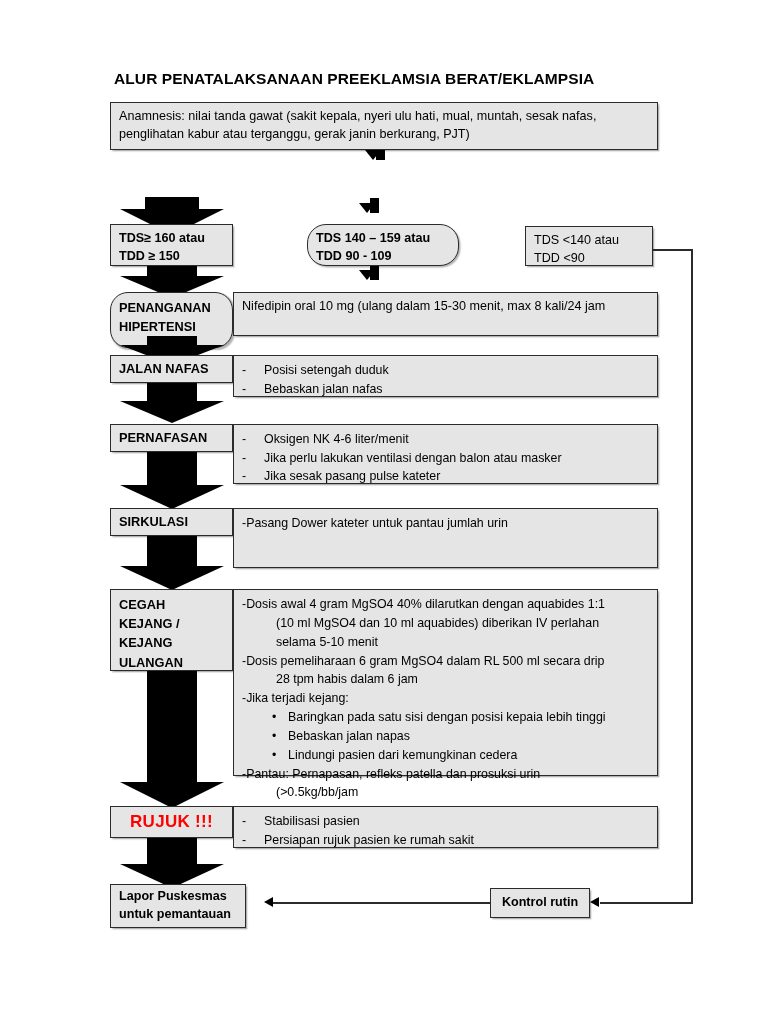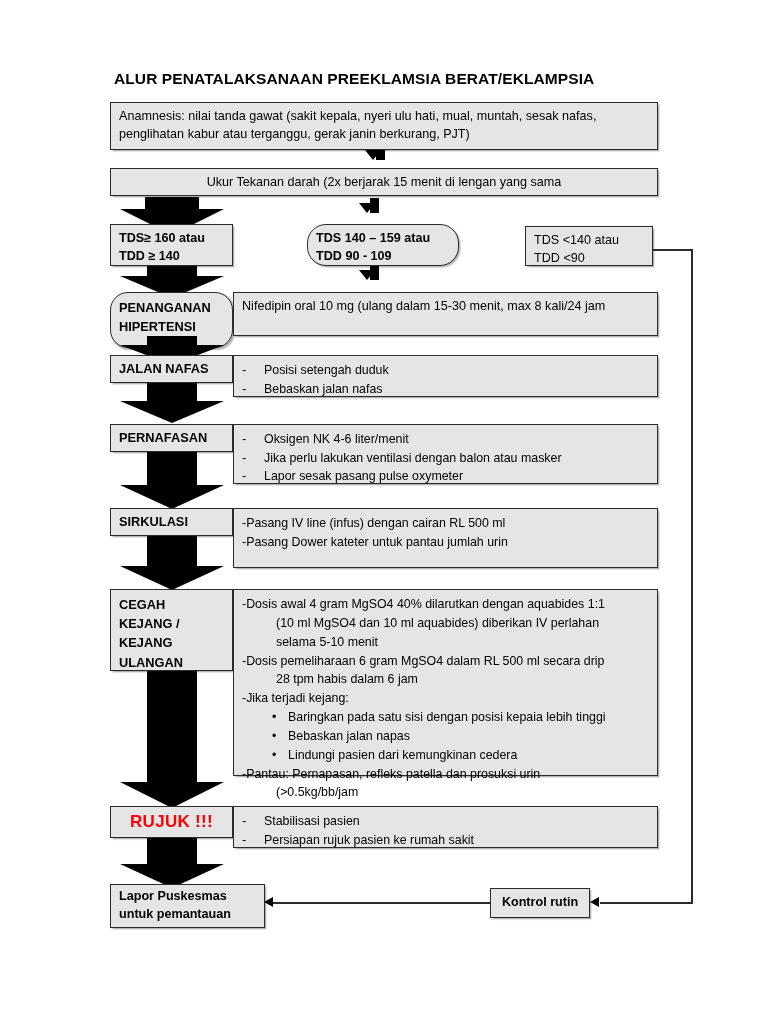--- a/index.html
+++ b/index.html
@@ -85,37 +85,34 @@
 
   <div class="box pad" style="left:110px;top:102px;width:548px;height:48px;">
     <div class="txt">Anamnesis: nilai tanda gawat (sakit kepala, nyeri ulu hati, mual, muntah, sesak nafas, penglihatan kabur atau terganggu, gerak janin berkurang, PJT)</div>
   </div>
 
   <div class="tarrow" style="left:365px;top:150px;width:30px;">
     <i class="stem" style="width:9px;height:10px;display:block;"></i>
     <i class="head"></i>
   </div>
 
-  <div class="box pad" style="left:110px;top:168px;width:548px;height:28px;">
-    <div class="txt center">Ukur Tekanan darah (2x berjarak 15 menit di lengan yang sama</div>
-  </div>
 
   <div class="barrow" style="left:120px;top:197px;width:104px;--hw:52px;--hh:26px;">
     <i class="stem" style="width:54px;height:12px;"></i>
     <i class="head"></i>
   </div>
 
   <div class="tarrow" style="left:359px;top:198px;width:30px;">
     <i class="stem" style="width:9px;height:15px;display:block;"></i>
     <i class="head"></i>
   </div>
 
   <div class="box pad" style="left:110px;top:224px;width:123px;height:42px;">
     <div class="txt b">TDS≥ 160 atau</div>
-    <div class="txt b">TDD ≥ 140</div>
+    <div class="txt b">TDD ≥ 150</div>
   </div>
 
   <div class="box pad" style="left:307px;top:224px;width:152px;height:42px;border-radius:19px;">
     <div class="txt b">TDS 140 – 159 atau</div>
     <div class="txt b">TDD 90 - 109</div>
   </div>
 
   <div class="box pad" style="left:525px;top:226px;width:128px;height:40px;">
     <div class="txt">TDS &lt;140 atau</div>
     <div class="txt">TDD &lt;90</div>
@@ -177,34 +174,33 @@
     <div class="row">
       <span class="dash">-</span>
       <span>Oksigen NK 4-6 liter/menit</span>
     </div>
     <div class="row">
       <span class="dash">-</span>
       <span>Jika perlu lakukan ventilasi dengan balon atau masker</span>
     </div>
     <div class="row">
       <span class="dash">-</span>
-      <span>Lapor sesak pasang pulse oxymeter</span>
+      <span>Jika sesak pasang pulse kateter</span>
     </div>
   </div>
 
   <div class="barrow" style="left:120px;top:452px;width:104px;--hw:52px;--hh:24px;">
     <i class="stem" style="width:50px;height:33px;"></i>
     <i class="head"></i>
   </div>
 
   <div class="box pad label mid" style="left:110px;top:508px;width:123px;height:28px;">
     <div>SIRKULASI</div>
   </div>
   <div class="box pad" style="left:233px;top:508px;width:425px;height:60px;">
-    <div class="tight">-Pasang IV line (infus) dengan cairan RL 500 ml</div>
     <div class="tight">-Pasang Dower kateter untuk pantau jumlah urin</div>
   </div>
 
   <div class="barrow" style="left:120px;top:536px;width:104px;--hw:52px;--hh:24px;">
     <i class="stem" style="width:50px;height:30px;"></i>
     <i class="head"></i>
   </div>
 
   <div class="box pad label" style="left:110px;top:589px;width:123px;height:82px;">
     <div>
@@ -255,21 +251,21 @@
       <span class="dash">-</span>
       <span>Persiapan rujuk pasien ke rumah sakit</span>
     </div>
   </div>
 
   <div class="barrow" style="left:120px;top:838px;width:104px;--hw:52px;--hh:24px;">
     <i class="stem" style="width:50px;height:26px;"></i>
     <i class="head"></i>
   </div>
 
-  <div class="box pad" style="left:110px;top:884px;width:155px;height:44px;display:flex;align-items:center;">
+  <div class="box pad" style="left:110px;top:884px;width:136px;height:44px;display:flex;align-items:center;">
     <div>
       <div class="txt b">Lapor Puskesmas</div>
       <div class="txt b">untuk pemantauan</div>
     </div>
   </div>
 
   <div class="box" style="left:490px;top:888px;width:100px;height:30px;display:flex;align-items:center;justify-content:center;">
     <div class="txt b">Kontrol rutin</div>
   </div>
 

